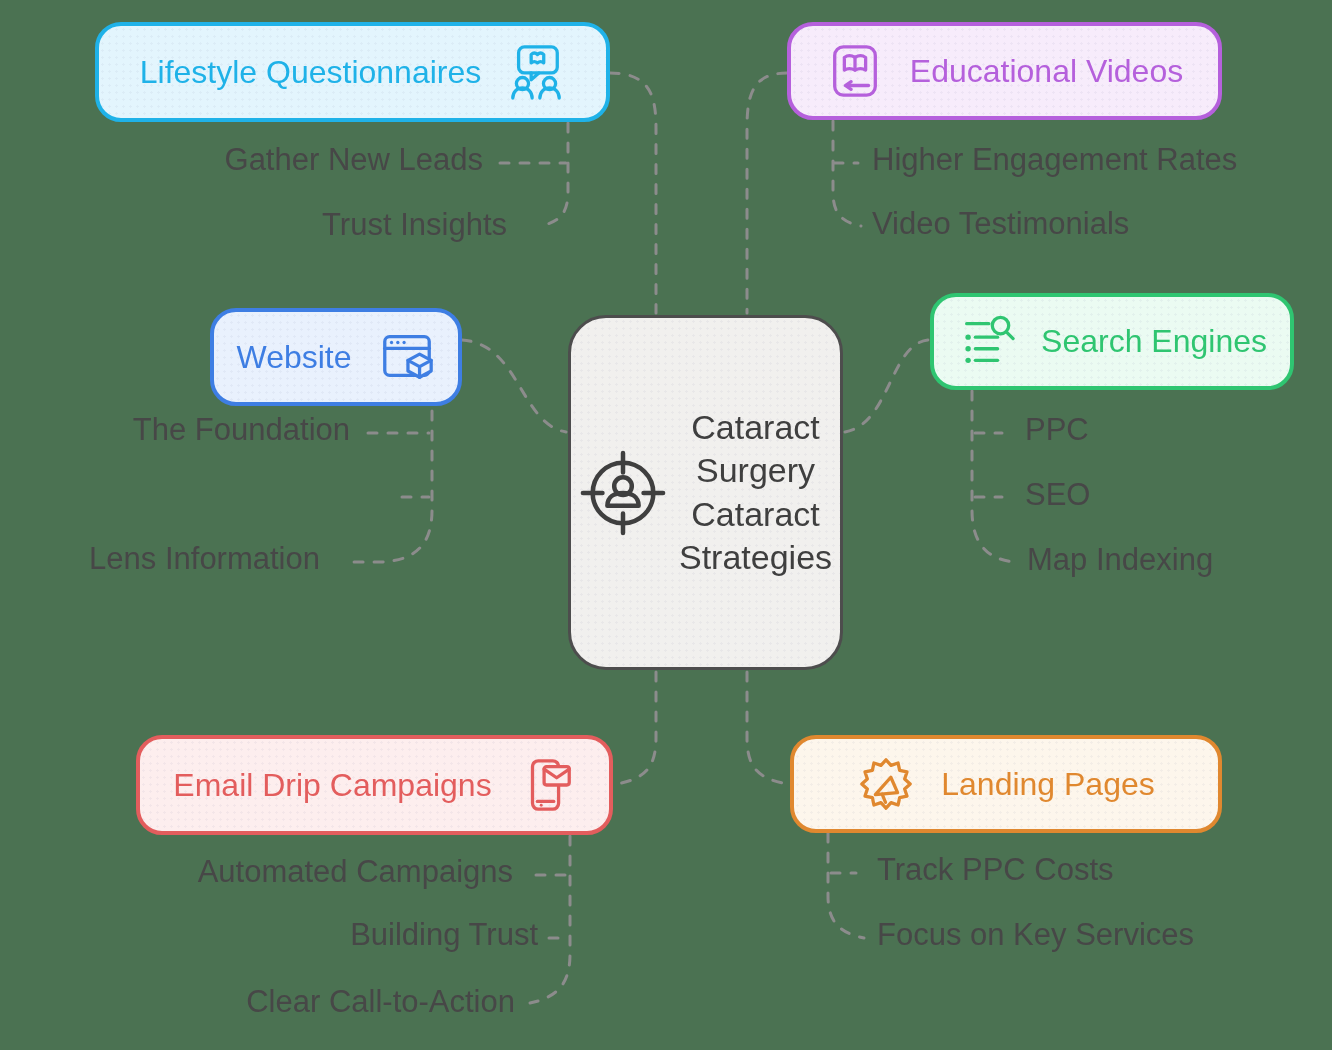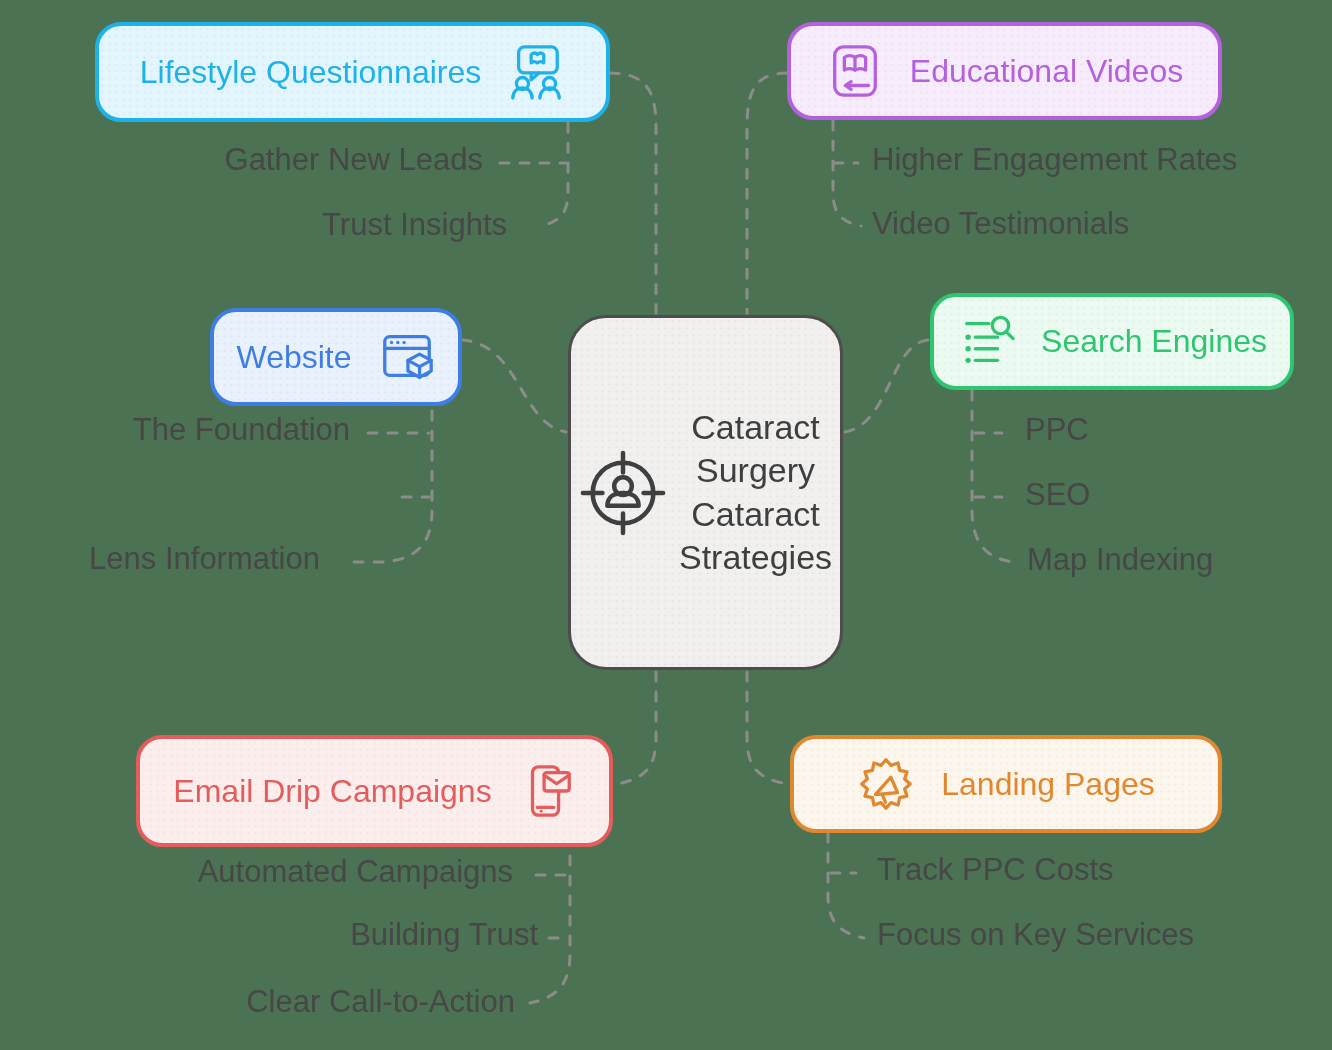--- a/index.html
+++ b/index.html
@@ -20,21 +20,21 @@
   .branch{border:4px solid;border-radius:26px;gap:26px;padding:0 26px;}
   .btitle{font-size:32px;font-weight:500;white-space:nowrap;}
   .bicon{display:flex;flex:none;}
   .bicon svg{width:58px;height:58px;display:block;}
   .iconstroke{fill:none;stroke:currentColor;stroke-width:3.4;stroke-linecap:round;stroke-linejoin:round;}
 
   .b-lifestyle{left:95px;top:22px;width:515px;height:100px;color:#1fb2e8;background-color:#e3f5fd;border-color:#1fb2e8;}
   .b-educational{left:787px;top:22px;width:435px;height:98px;color:#b560dc;background-color:#f7ecfb;border-color:#b560dc;}
   .b-website{left:210px;top:308px;width:252px;height:98px;color:#3e7ee3;background-color:#e9f1fd;border-color:#3e7ee3;}
   .b-search{left:930px;top:293px;width:364px;height:97px;color:#2fc571;background-color:#ebfbf2;border-color:#2fc571;}
-  .b-email{left:136px;top:735px;width:477px;height:112px;color:#e35d5d;background-color:#fdeeee;border-color:#e35d5d;}
+  .b-email{left:136px;top:735px;width:477px;height:100px;color:#e35d5d;background-color:#fdeeee;border-color:#e35d5d;}
   .b-landing{left:790px;top:735px;width:432px;height:98px;color:#e0882f;background-color:#fdf6ec;border-color:#e0882f;}
 
   .center{
     left:568px;top:315px;width:275px;height:355px;
     background-color:#f1f0ee;border:3.5px solid #4d4d4d;border-radius:38px;
     flex-direction:row;gap:12px;color:#3f3f3f;
   }
   .cicon svg{width:88px;height:88px;display:block;}
   .ctext{font-size:34px;font-weight:500;line-height:1.27;text-align:center;color:#3f3f3f;}
 

